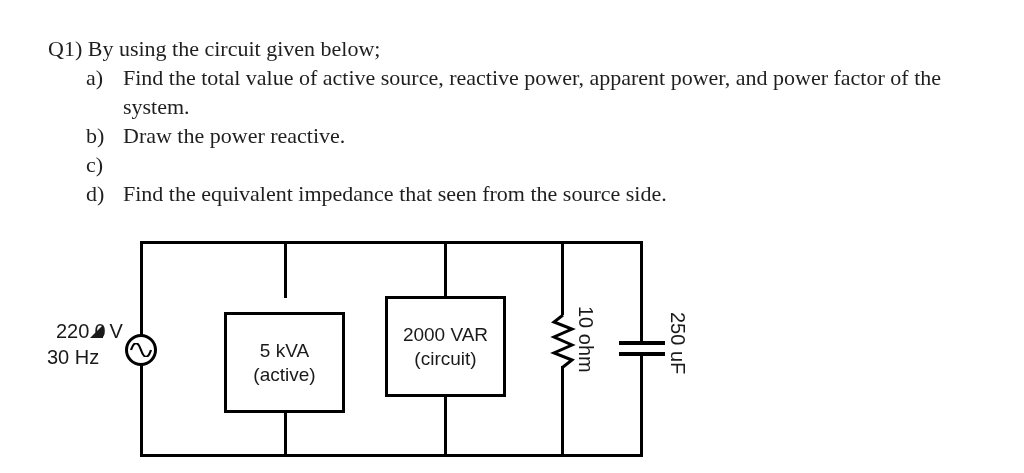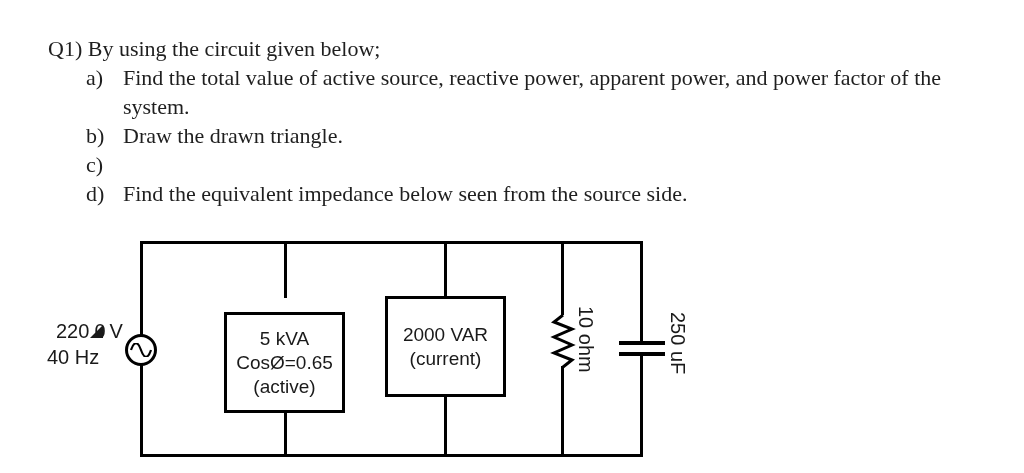--- a/index.html
+++ b/index.html
@@ -53,28 +53,28 @@
 <div class="page">
 
   <div class="problem">
     <div class="q-title">Q1) By using the circuit given below;</div>
     <div class="q-item">
       <span class="q-marker">a)</span>
       <span class="q-text">Find the total value of active source, reactive power, apparent power, and power factor of the system.</span>
     </div>
     <div class="q-item">
       <span class="q-marker">b)</span>
-      <span class="q-text">Draw the drawn triangle.</span>
+      <span class="q-text">Draw the power reactive.</span>
     </div>
     <div class="q-item">
       <span class="q-marker">c)</span>
     </div>
     <div class="q-item">
       <span class="q-marker">d)</span>
-      <span class="q-text">Find the equivalent impedance below seen from the source side.</span>
+      <span class="q-text">Find the equivalent impedance that seen from the source side.</span>
     </div>
   </div>
 
   <div>
 
     <div class="wire" style="left:140px; top:241px; width:503px; height:3px;"></div>
     <div class="wire" style="left:140px; top:454px; width:503px; height:3px;"></div>
     <div class="wire" style="left:140px; top:241px; width:3px; height:216px;"></div>
 
     <div class="wire" style="left:640px; top:241px; width:3px; height:100px;"></div>
@@ -91,31 +91,30 @@
 
     <div class="src-circle" style="left:125px; top:334px;">
       <svg width="22" height="14" viewBox="0 0 22 14">
         <path d="M1,7 C4,-2 8,-2 11,7 C14,16 18,16 21,7" stroke="#000000" stroke-width="2.2" fill="none"></path>
       </svg>
     </div>
 
     <div class="clabel" style="left:56px; top:320px;text-align:center;">
       <span>220</span><span class="angle-tri"></span><span class="angle-val">0</span><span class="unit-v">V</span>
     </div>
-    <div class="clabel" style="left:47px; top:346px;">40 Hz</div>
+    <div class="clabel" style="left:47px; top:346px;">30 Hz</div>
 
     <div class="loadbox" style="left:224px; top:296px; width:121px; height:101px;">
       <div>5 kVA</div>
-      <div>CosØ=0.65</div>
       <div>(active)</div>
     </div>
 
     <div class="loadbox" style="left:385px; top:280px; width:121px; height:101px;">
       <div>2000 VAR</div>
-      <div>(current)</div>
+      <div>(circuit)</div>
     </div>
 
     <svg style="position:absolute; left:548px; top:314px;" width="30" height="56" viewBox="0 0 30 56">
       <polyline points="15,1 6,8 24,15 6,23 24,31 6,39 24,46 15,53" stroke="#000000" stroke-width="3" fill="none"></polyline>
     </svg>
     <div class="vlabel" style="left:574px; top:306px;">10 ohm</div>
 
     <div class="cap-plate" style="left:619px; top:341px; width:46px; height:4px;"></div>
     <div class="cap-plate" style="left:619px; top:352px; width:46px; height:4px;"></div>
     <div class="vlabel" style="left:666px; top:312px;">250 uF</div>

